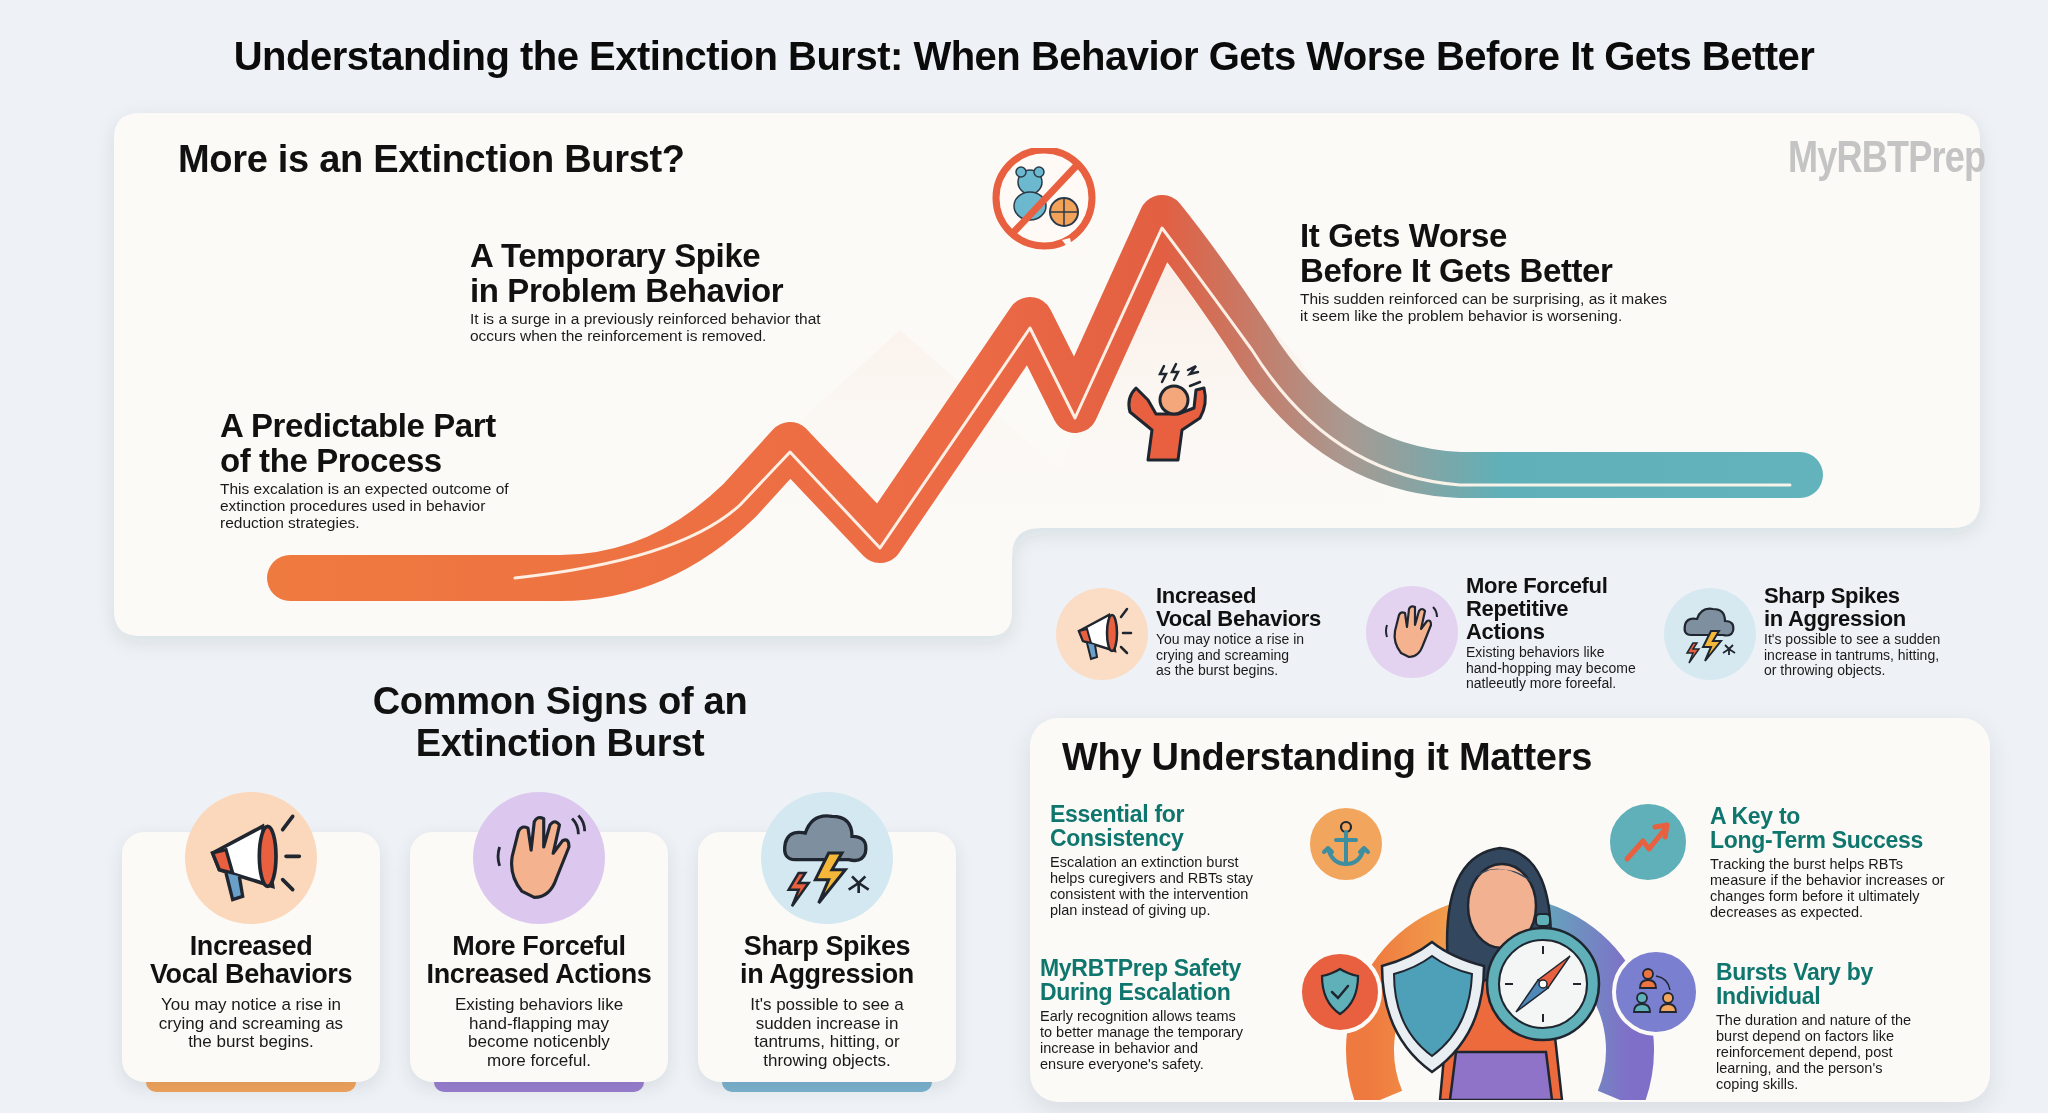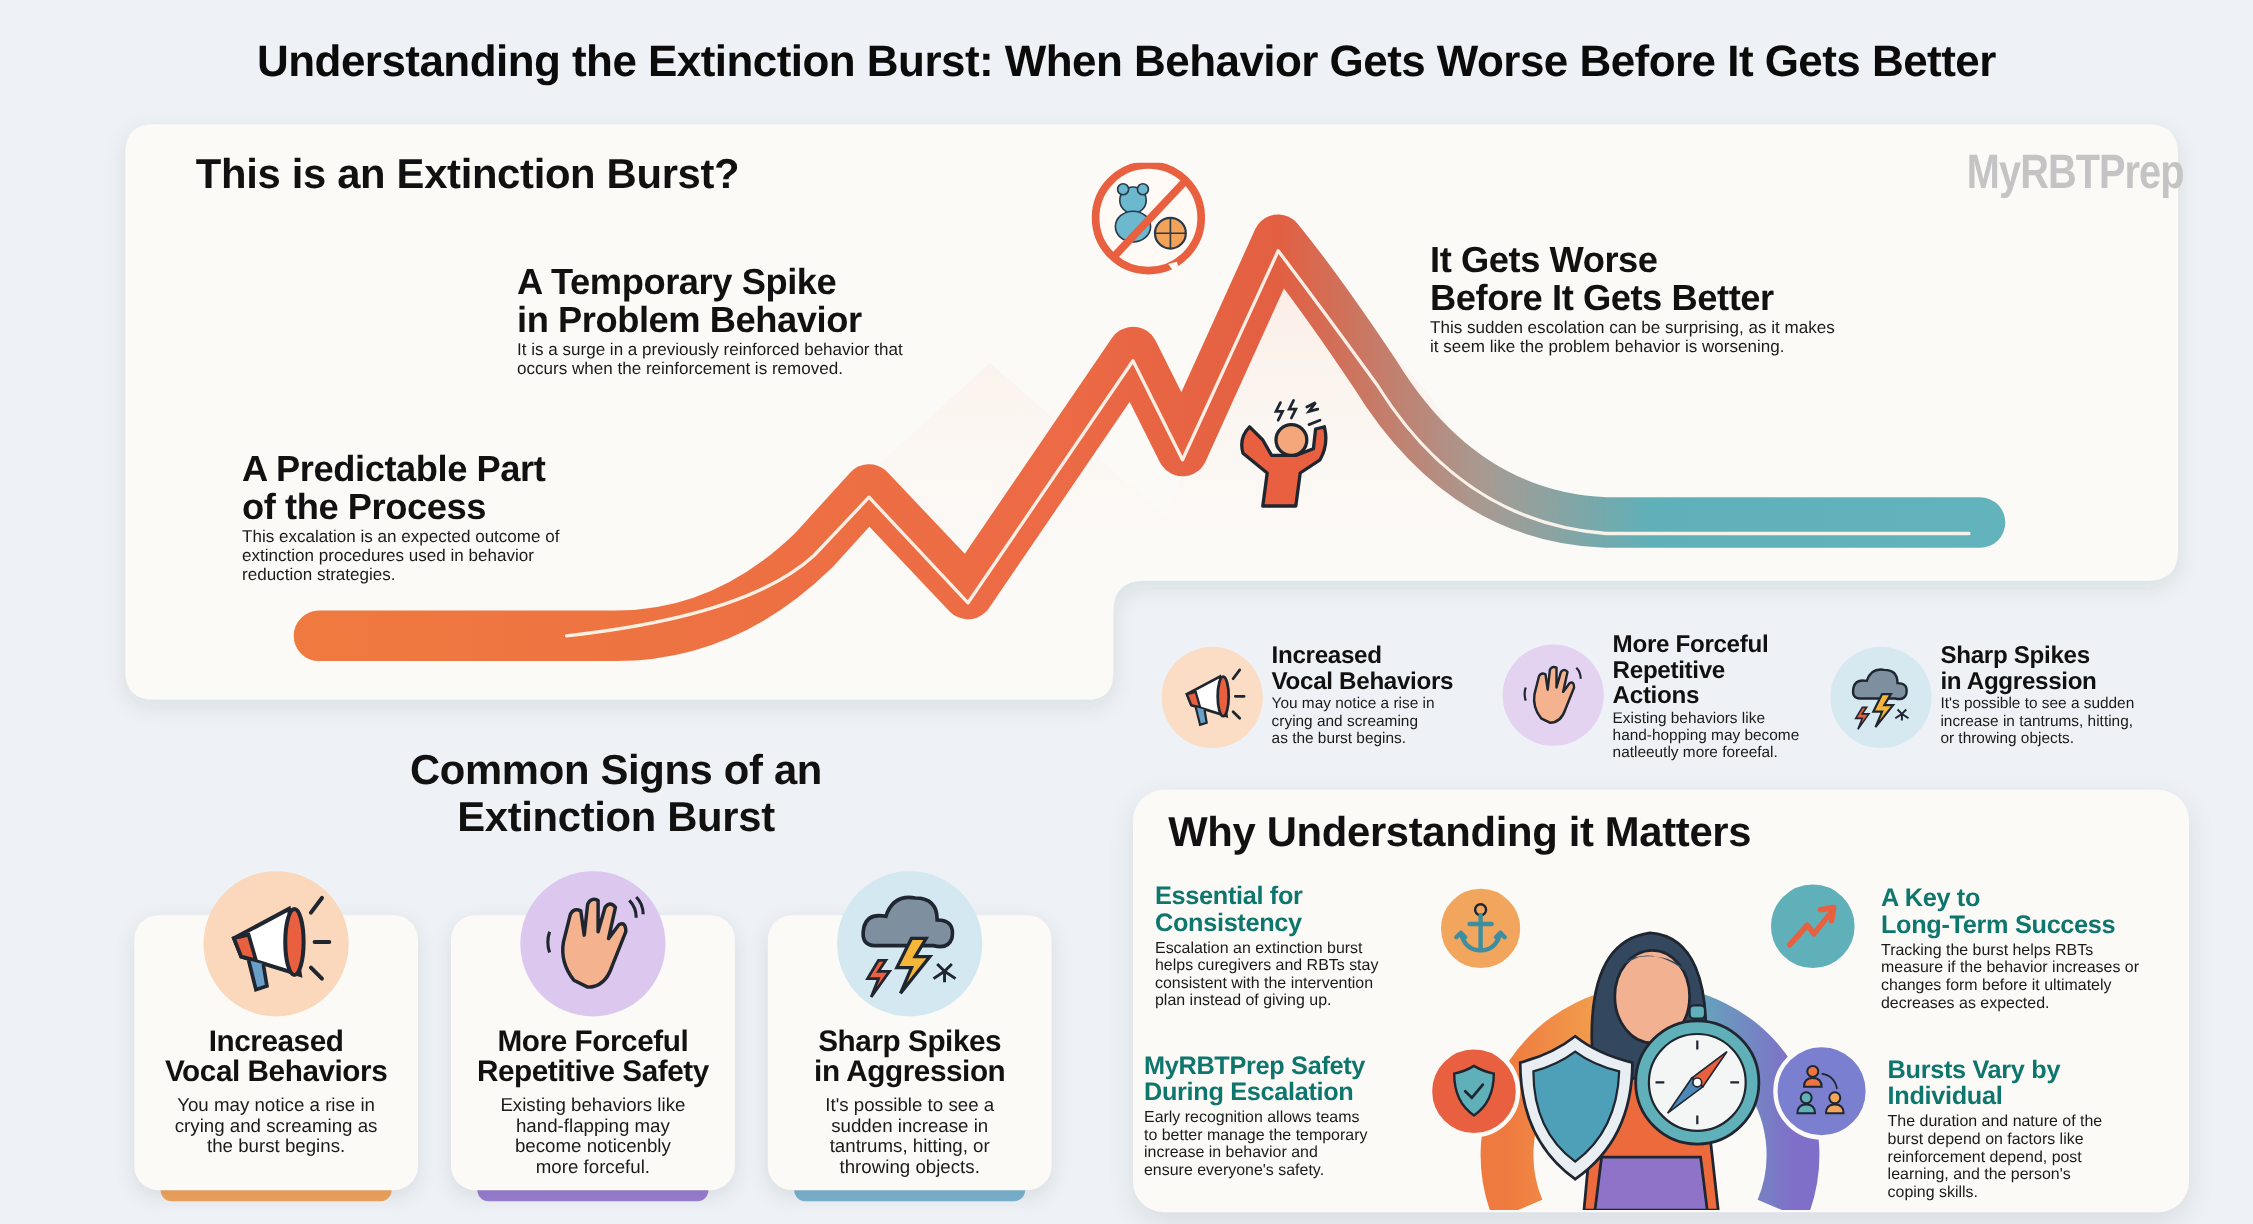--- a/index.html
+++ b/index.html
@@ -74,42 +74,42 @@
     </linearGradient>
   </defs>
   <path d="M140 113 H1952 Q1980 113 1980 141 V500 Q1980 528 1952 528 H1040 Q1012 528 1012 556 V612 Q1012 636 988 636 H140 Q114 636 114 610 V139 Q114 113 140 113 Z" fill="#fbfaf7" filter="url(#sh)"></path>
 
   <path d="M790 430 L900 330 L1060 470 L1160 200 L1300 360 L1400 520 L760 520 Z" fill="url(#glow)" opacity="0.8"></path>
 
   <path d="M290 578 H560 Q660 578 740 500 L790 445 L880 540 L1030 320 L1075 410 L1162 218 Q1200 265 1250 340 Q1330 470 1460 475 H1800" fill="none" stroke="url(#curveGrad)" stroke-width="46" stroke-linecap="round" stroke-linejoin="round"></path>
   <path d="M515 578 Q680 560 740 505 L790 452 L880 548 L1030 328 L1075 418 L1162 228 Q1205 285 1252 350 Q1330 475 1460 485 H1790" fill="none" stroke="#fff6ec" stroke-width="3" stroke-linecap="round" stroke-linejoin="round" opacity="0.95"></path>
 </svg>
 
-<div class="abs section-title" style="left:178px; top:138px;">This is an Extinction Burst?</div>
+<div class="abs section-title" style="left:178px; top:138px;">More is an Extinction Burst?</div>
 <div class="abs watermark" style="left:1788px; top:132px;">MyRBTPrep</div>
 
 <div class="abs right" style="left:220px; width:384px; top:408px;">
   <div class="h-block">A Predictable Part</div>
   <div class="h-block">of the Process</div>
   <div class="p-block" style="margin-top:2px;">This excalation is an expected outcome of</div>
   <div class="p-block">extinction procedures used in behavior</div>
   <div class="p-block">reduction strategies.</div>
 </div>
 
 <div class="abs right" style="left:470px; width:438px; top:238px;">
   <div class="h-block">A Temporary Spike</div>
   <div class="h-block">in Problem Behavior</div>
   <div class="p-block" style="margin-top:2px;">It is a surge in a previously reinforced behavior that</div>
   <div class="p-block">occurs when the reinforcement is removed.</div>
 </div>
 
 <div class="abs" style="left:1300px; width:480px; top:218px;">
   <div class="h-block">It Gets Worse</div>
   <div class="h-block">Before It Gets Better</div>
-  <div class="p-block" style="margin-top:2px;">This sudden escolation can be surprising, as it makes</div>
+  <div class="p-block" style="margin-top:2px;">This sudden reinforced can be surprising, as it makes</div>
   <div class="p-block">it seem like the problem behavior is worsening.</div>
 </div>
 
 <svg class="abs" style="left:990px; top:148px;" width="112" height="110" viewBox="0 0 112 110">
   <circle cx="54" cy="50" r="48" fill="#fffaf5" stroke="#e8603f" stroke-width="7"></circle>
   <path d="M72 92 L84 108 L80 90 Z" fill="#fffaf5"></path>
   <circle cx="40" cy="34" r="12" fill="#6cb8cf" stroke="#2a3a48" stroke-width="1.5"></circle>
   <circle cx="31" cy="24" r="5" fill="#6cb8cf" stroke="#2a3a48" stroke-width="1.5"></circle>
   <circle cx="49" cy="24" r="5" fill="#6cb8cf" stroke="#2a3a48" stroke-width="1.5"></circle>
   <ellipse cx="40" cy="58" rx="16" ry="14" fill="#6cb8cf" stroke="#2a3a48" stroke-width="1.5"></ellipse>
@@ -204,21 +204,21 @@
 <div class="sign-bar" style="left:434px; background:#9a7fd0;"></div>
 <div class="sign-card" style="left:410px;"></div>
 <div class="sign-circle" style="left:473px; background:#dcc8ee;">
   <svg width="104" height="104" viewBox="0 0 66 66">
       <path d="M22 54 Q14 44 16 32 L20 16 Q22 12 26 14 L28 28 L30 10 Q32 6 36 8 L36 26 L40 12 Q43 8 46 12 L42 30 L48 22 Q52 20 52 26 L44 46 Q40 58 30 58 Z" fill="#f5b28e" stroke="#1f2630" stroke-width="2" stroke-linejoin="round"></path>
       <path d="M8 26 Q6 32 8 38 M54 8 Q58 12 58 18 M58 6 Q62 10 62 16" stroke="#1f2630" stroke-width="1.8" fill="none"></path>
     </svg>
 </div>
 <div class="sign-title" style="left:410px;">
   <div>More Forceful</div>
-  <div>Repetitive Safety</div>
+  <div>Increased Actions</div>
 </div>
 <div class="sign-text" style="left:410px;">
   <div>Existing behaviors like</div>
   <div>hand-flapping may</div>
   <div>become noticenbly</div>
   <div>more forceful.</div>
 </div>
 
 <div class="sign-bar" style="left:722px; background:#7cb3cf;"></div>
 <div class="sign-card" style="left:698px;"></div>

